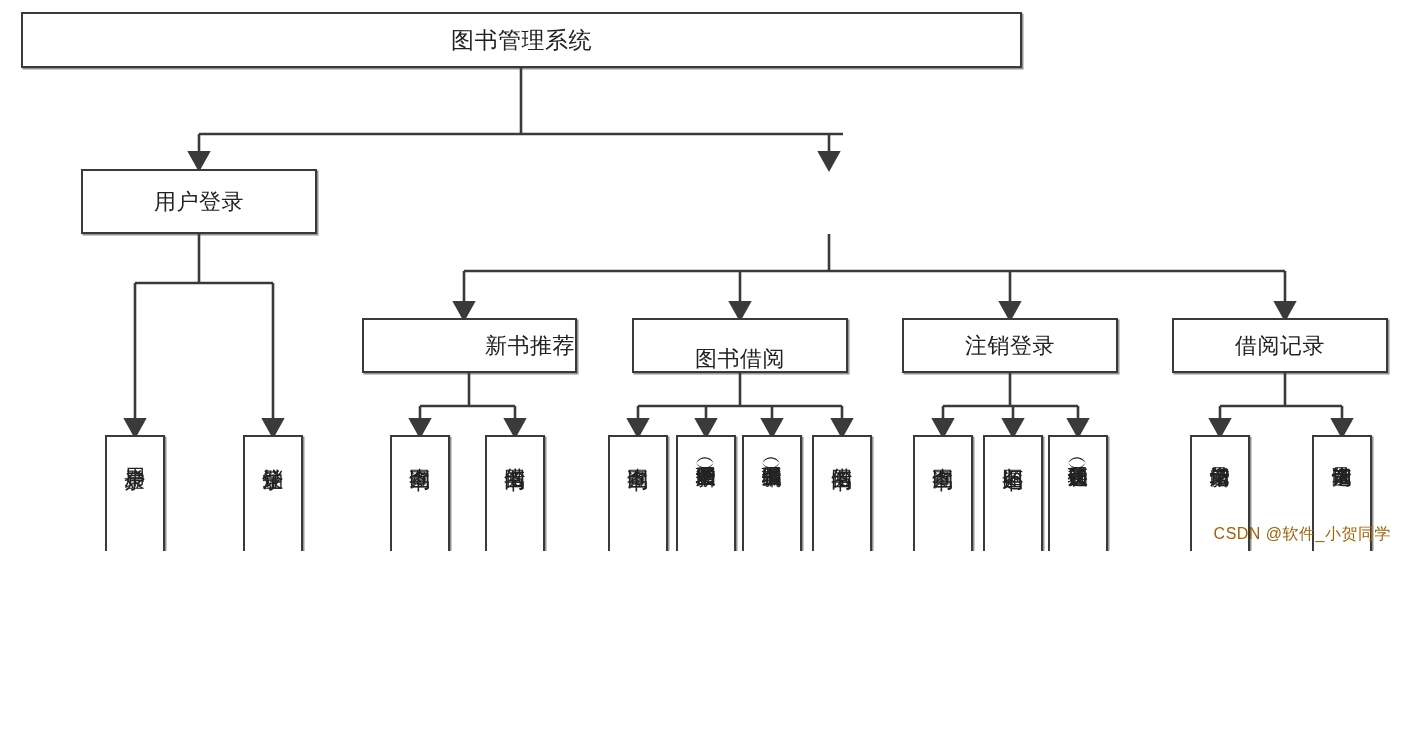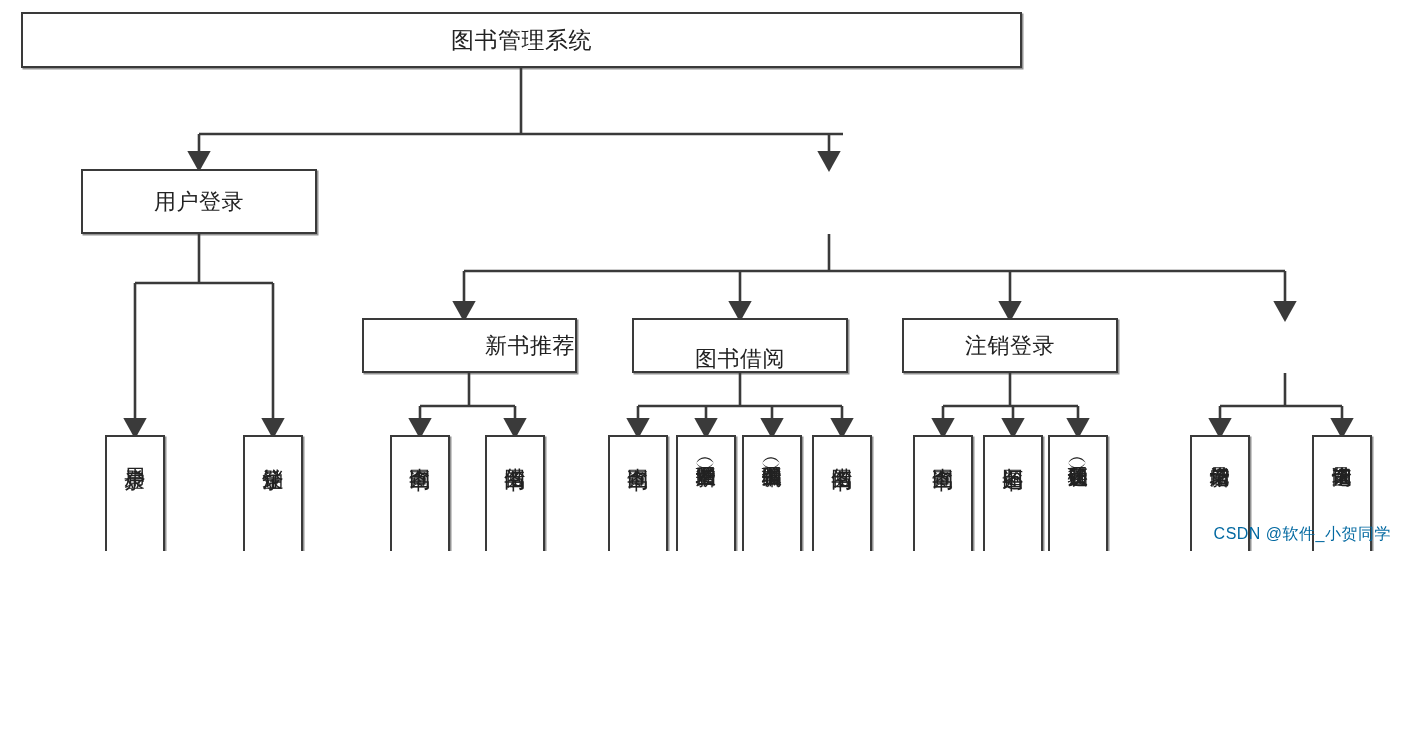--- a/index.html
+++ b/index.html
@@ -65,21 +65,21 @@
   }
   .node.v.tall .node-label {
     font-size: 20px;
     letter-spacing: 0px;
   }
   .watermark {
     position: absolute;
     right: 14px;
     bottom: 6px;
     font-size: 16px;
-    color: #0369a1;
+    color: #a16207;
     letter-spacing: 0.5px;
     z-index: 5;
     white-space: nowrap;
   }
 </style>
 </head>
 <body>
 
 <div id="canvas">
 
@@ -143,20 +143,23 @@
 
   <div class="node h" style="left:362px; top:318px; width:215px; height:55px;justify-content:flex-end;">
     <span class="node-label">新书推荐</span>
   </div>
   <div class="node h" style="left:632px; top:318px; width:216px; height:55px;align-items:flex-end;">
     <span class="node-label">图书借阅</span>
   </div>
   <div class="node h" style="left:902px; top:318px; width:216px; height:55px;">
     <span class="node-label">注销登录</span>
   </div>
+  <div class="node h" style="left:1172px; top:318px; width:216px; height:55px;">
+    <span class="node-label">借阅记录</span>
+  </div>
 
   <div class="node v" style="left:105px; top:435px; width:60px; height:300px;">
     <span class="node-label">用户登录</span>
   </div>
   <div class="node v" style="left:243px; top:435px; width:60px; height:300px;">
     <span class="node-label">注销登录</span>
   </div>
 
   <div class="node v" style="left:390px; top:435px; width:60px; height:300px;">
     <span class="node-label">查询图书</span>

